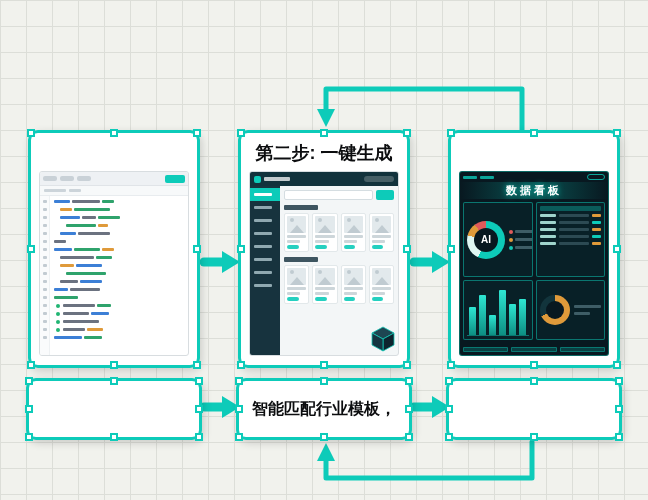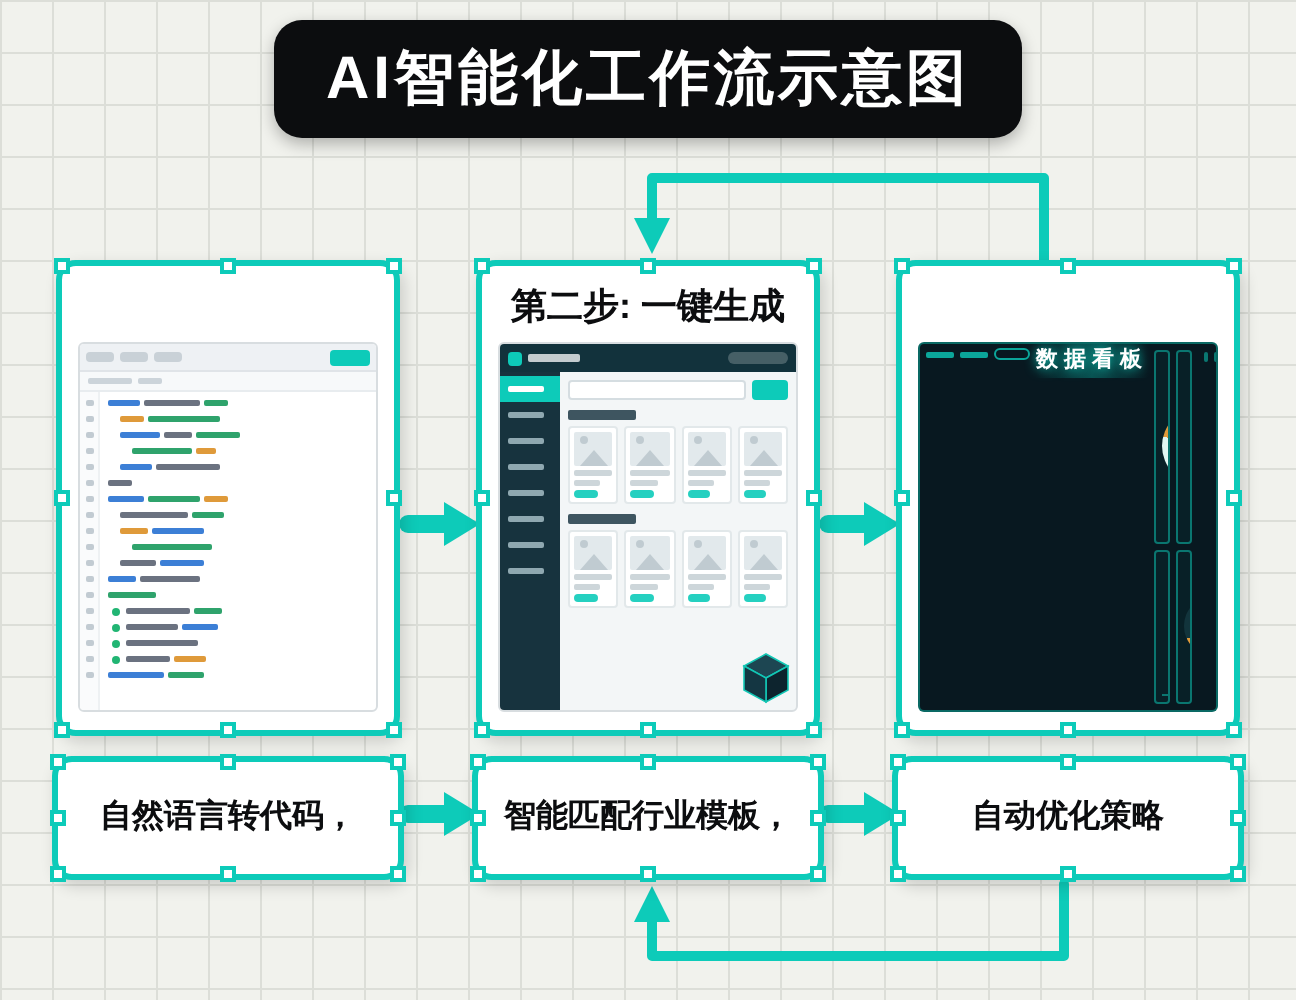--- a/index.html
+++ b/index.html
@@ -83,34 +83,34 @@
   .tpl-img{ height:17px; background:#e2e9ec; border-radius:1px; position:relative; overflow:hidden; }
   .tpl-circle{ position:absolute; top:2px; left:3px; width:4px; height:4px; border-radius:50%; background:#c0cbd1; }
   .tpl-mtn{ position:absolute; bottom:0; left:3px; width:0; height:0;
     border-left:7px solid transparent; border-right:7px solid transparent; border-bottom:8px solid #c0cbd1; }
   .tpl-bar{ height:3px; background:#cdd6da; border-radius:1px; }
   .tpl-bar.w2{ width:70%; }
   .tpl-btn{ height:4px; width:60%; background:var(--teal); border-radius:2px; opacity:.9; }
   .cube{ position:absolute; right:2px; bottom:2px; z-index:2; }
 
   
-  .dash{ background:#081820; display:flex; border:1px solid rgba(13,203,185,.45); }
+  .dash{ background:#081820; display:flex; flex-direction:column; border:1px solid rgba(13,203,185,.45); }
   .dash-top{ height:10px; display:flex; align-items:center; gap:3px; padding:0 3px; flex:none; }
   .dt-bar{ width:14px; height:3px; background:rgba(13,203,185,.8); border-radius:1px; }
   .dt-pill{ margin-left:auto; width:18px; height:6px; border:1px solid rgba(13,203,185,.8); border-radius:3px; }
   .dash-title{ height:17px; line-height:17px; text-align:center; color:#fff; font-size:11px;
     font-weight:bold; letter-spacing:3px; flex:none;
     background:linear-gradient(90deg,rgba(13,203,185,0),rgba(13,203,185,.32),rgba(13,203,185,0));
     text-shadow:0 0 6px rgba(13,203,185,.95); }
   .dash-grid{ flex:1; display:grid; grid-template-columns:1fr 1fr; grid-template-rows:1.25fr 1fr;
     gap:3px; padding:3px; min-height:0; }
   .panel{ border:1px solid rgba(13,203,185,.5); background:rgba(13,203,185,.05); border-radius:2px;
     padding:3px; display:flex; align-items:center; gap:4px; overflow:hidden; }
   .donut{ width:38px; height:38px; border-radius:50%; flex:none; position:relative;
-    display:flex; align-items:flex-start; justify-content:center;
+    display:flex; align-items:center; justify-content:center;
     background:conic-gradient(var(--teal) 0 57%, #dff6f2 57% 79%, #df9a3a 79% 90%, #e05a5a 90% 100%); }
   .donut::before{ content:""; position:absolute; inset:7px; border-radius:50%; background:#081820; }
   .donut-label{ position:relative; color:#fff; font-size:10px; font-weight:bold; z-index:1; }
   .legend{ display:flex; flex-direction:column; gap:4px; flex:1; }
   .lg-row{ display:flex; align-items:center; gap:2px; }
   .lg-dot{ width:4px; height:4px; border-radius:50%; flex:none; }
   .lg-bar{ width:20px; height:3px; background:#3e5d66; border-radius:1px; }
   .p-table{ flex-direction:column; align-items:stretch; gap:3px; justify-content:flex-start; }
   .tb-head{ height:5px; background:rgba(13,203,185,.35); border-radius:1px; flex:none; }
   .tb-rows{ display:flex; flex-direction:column; gap:4px; }
@@ -130,23 +130,20 @@
   .gi-bar{ height:3px; background:#3e5d66; border-radius:1px; width:100%; }
   .gi-bar.short{ width:60%; }
   .dash-foot{ height:12px; display:flex; gap:3px; align-items:center; padding:0 3px; flex:none; }
   .df-bar{ flex:1; height:5px; background:rgba(13,203,185,.22); border:1px solid rgba(13,203,185,.4); border-radius:1px; }
 </style>
 </head>
 <body>
 
 <div class="canvas">
 
-  <div class="title-box">
-    <span>AI智能化工作流示意图</span>
-  </div>
 
   <svg class="connectors" width="648" height="500" viewBox="0 0 648 500">
     <g>
       <path class="ln" d="M 522 130 L 522 89 L 326 89 L 326 110"></path>
       <polygon class="hd" points="326,127 317,109 335,109"></polygon>
     </g>
     <g>
       <path class="ln thick" d="M 204 262 L 222 262"></path>
       <polygon class="hd" points="222,251 222,273 240,262"></polygon>
     </g>
@@ -512,21 +509,20 @@
       <div class="handle" style="left: 50%; top: 0%;"></div>
       <div class="handle" style="left: 100%; top: 0%;"></div>
       <div class="handle" style="left: 0%; top: 50%;"></div>
       <div class="handle" style="left: 100%; top: 50%;"></div>
       <div class="handle" style="left: 0%; top: 100%;"></div>
       <div class="handle" style="left: 50%; top: 100%;"></div>
       <div class="handle" style="left: 100%; top: 100%;"></div>
     </div>
 
   <div class="caption selected" style="left:26px">
-    <div>自然语言转代码，</div>
   <div class="handle" style="left: 0%; top: 0%;"></div>
       <div class="handle" style="left: 50%; top: 0%;"></div>
       <div class="handle" style="left: 100%; top: 0%;"></div>
       <div class="handle" style="left: 0%; top: 50%;"></div>
       <div class="handle" style="left: 100%; top: 50%;"></div>
       <div class="handle" style="left: 0%; top: 100%;"></div>
       <div class="handle" style="left: 50%; top: 100%;"></div>
       <div class="handle" style="left: 100%; top: 100%;"></div>
     </div>
   <div class="caption selected" style="left:236px">
@@ -534,21 +530,20 @@
   <div class="handle" style="left: 0%; top: 0%;"></div>
       <div class="handle" style="left: 50%; top: 0%;"></div>
       <div class="handle" style="left: 100%; top: 0%;"></div>
       <div class="handle" style="left: 0%; top: 50%;"></div>
       <div class="handle" style="left: 100%; top: 50%;"></div>
       <div class="handle" style="left: 0%; top: 100%;"></div>
       <div class="handle" style="left: 50%; top: 100%;"></div>
       <div class="handle" style="left: 100%; top: 100%;"></div>
     </div>
   <div class="caption selected" style="left:446px">
-    <div>自动优化策略</div>
   <div class="handle" style="left: 0%; top: 0%;"></div>
       <div class="handle" style="left: 50%; top: 0%;"></div>
       <div class="handle" style="left: 100%; top: 0%;"></div>
       <div class="handle" style="left: 0%; top: 50%;"></div>
       <div class="handle" style="left: 100%; top: 50%;"></div>
       <div class="handle" style="left: 0%; top: 100%;"></div>
       <div class="handle" style="left: 50%; top: 100%;"></div>
       <div class="handle" style="left: 100%; top: 100%;"></div>
     </div>
 

